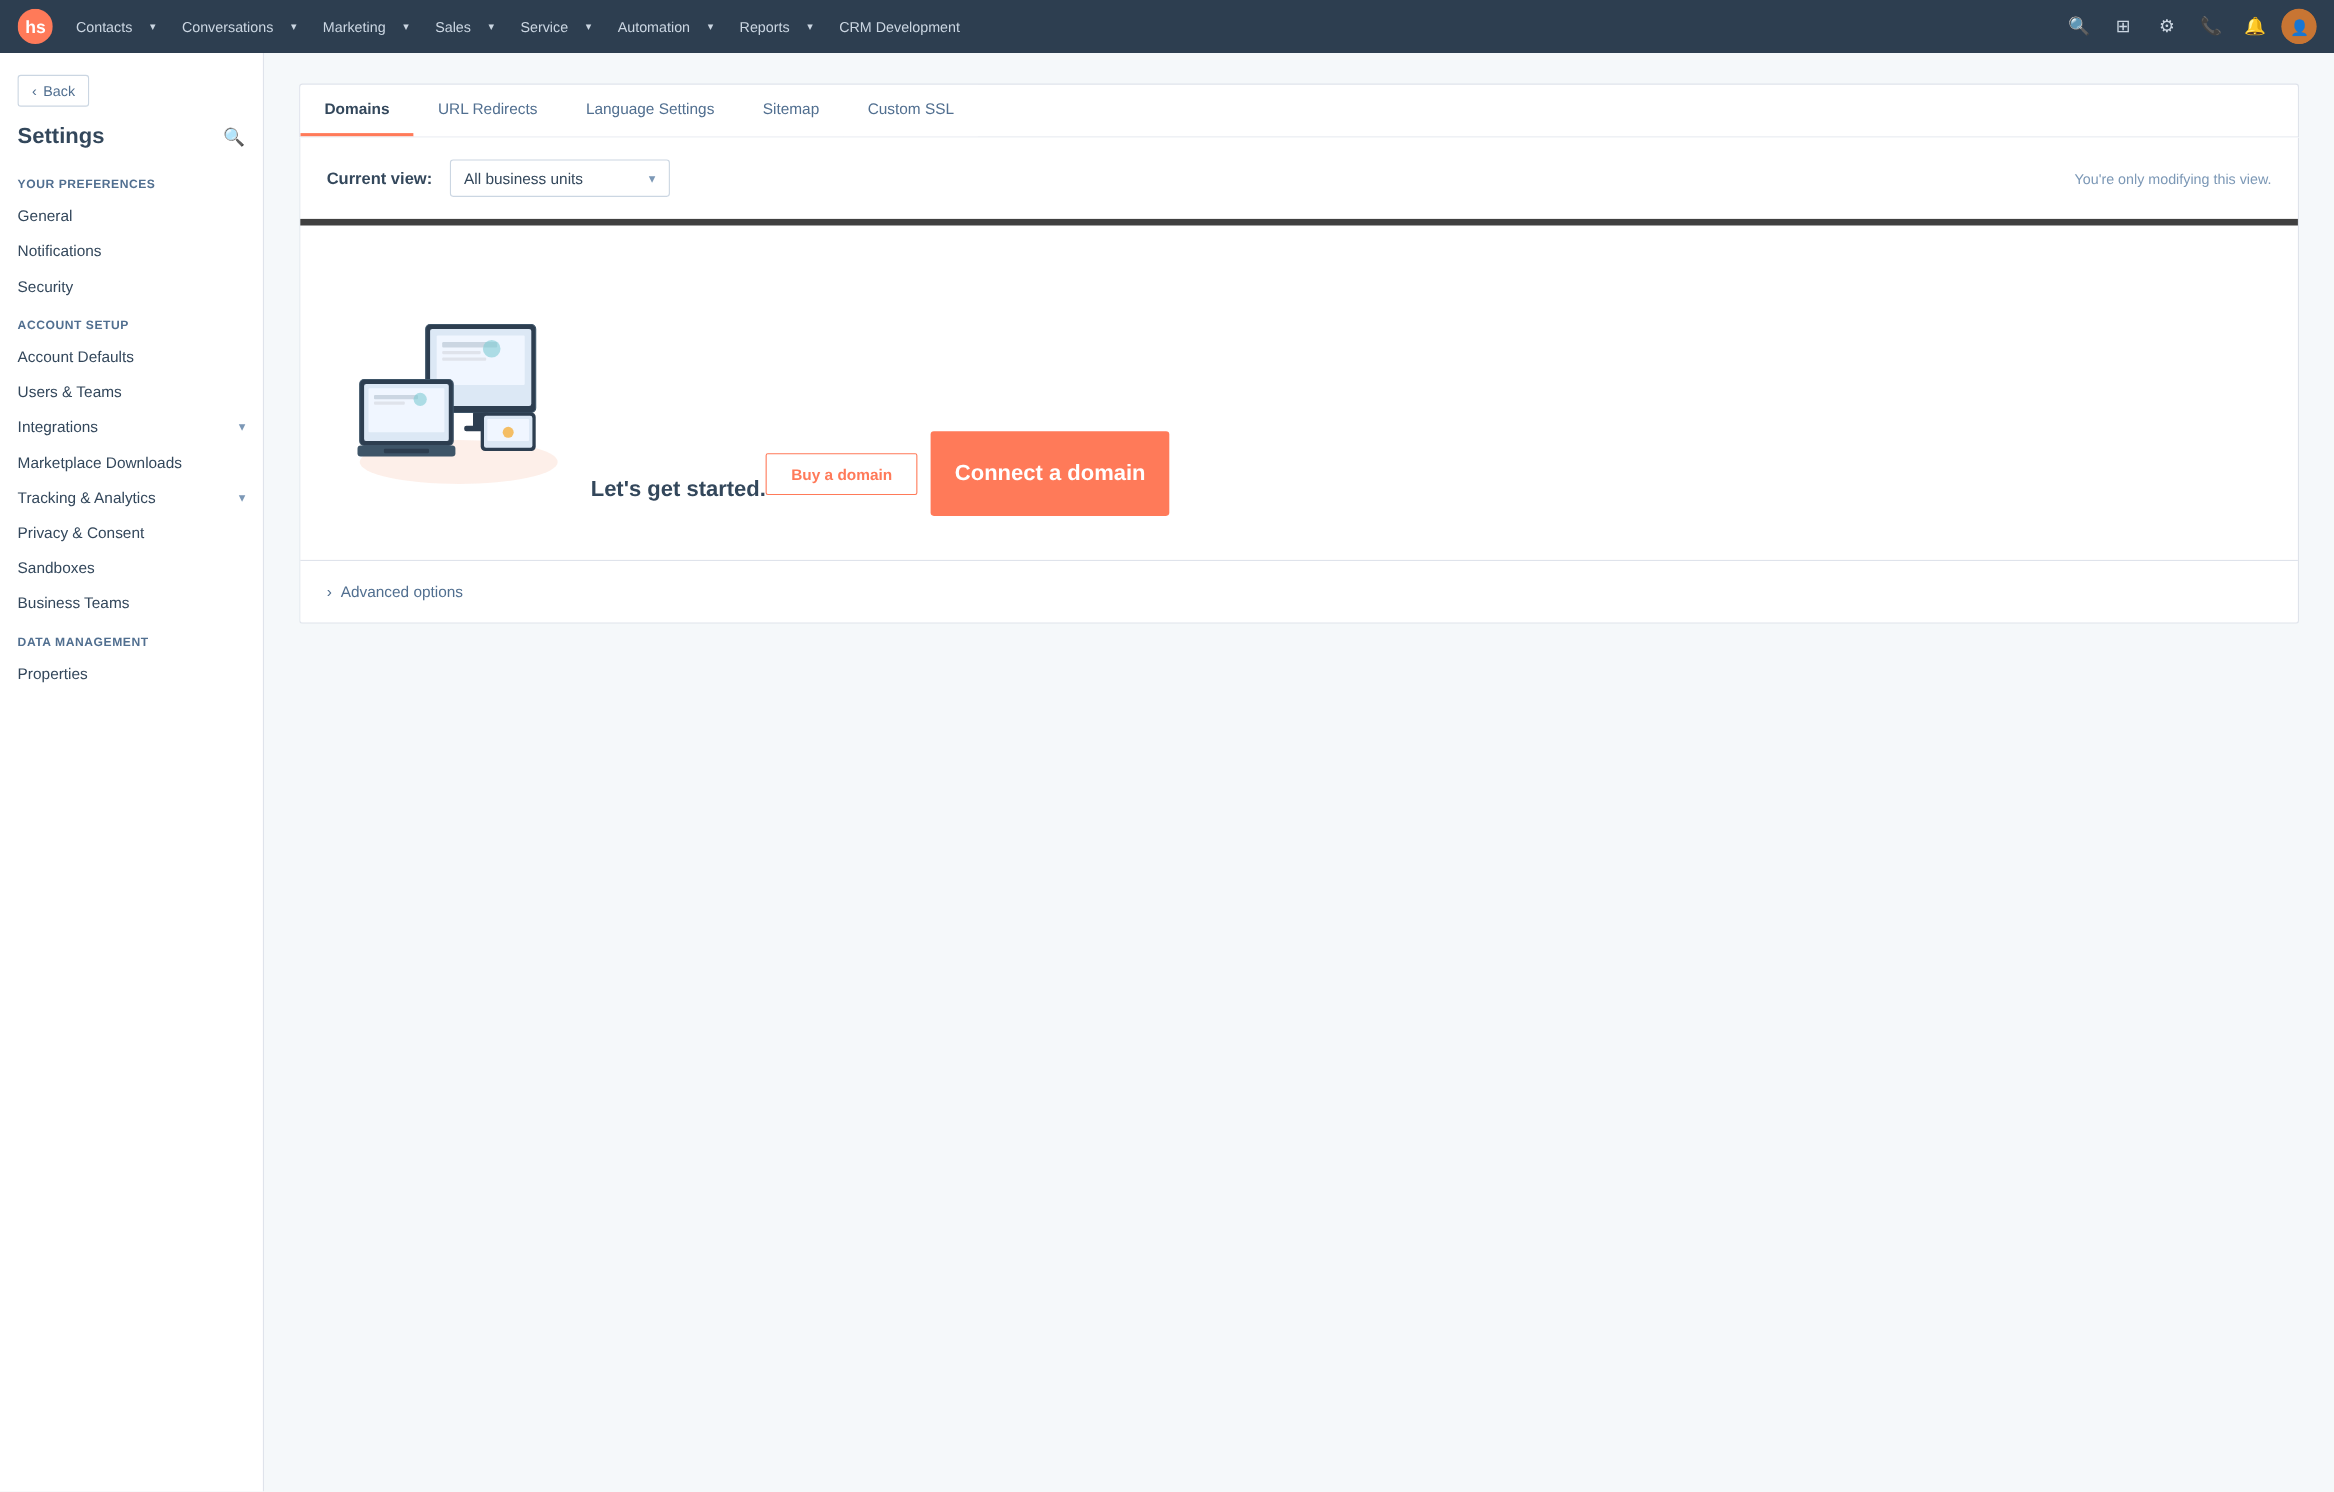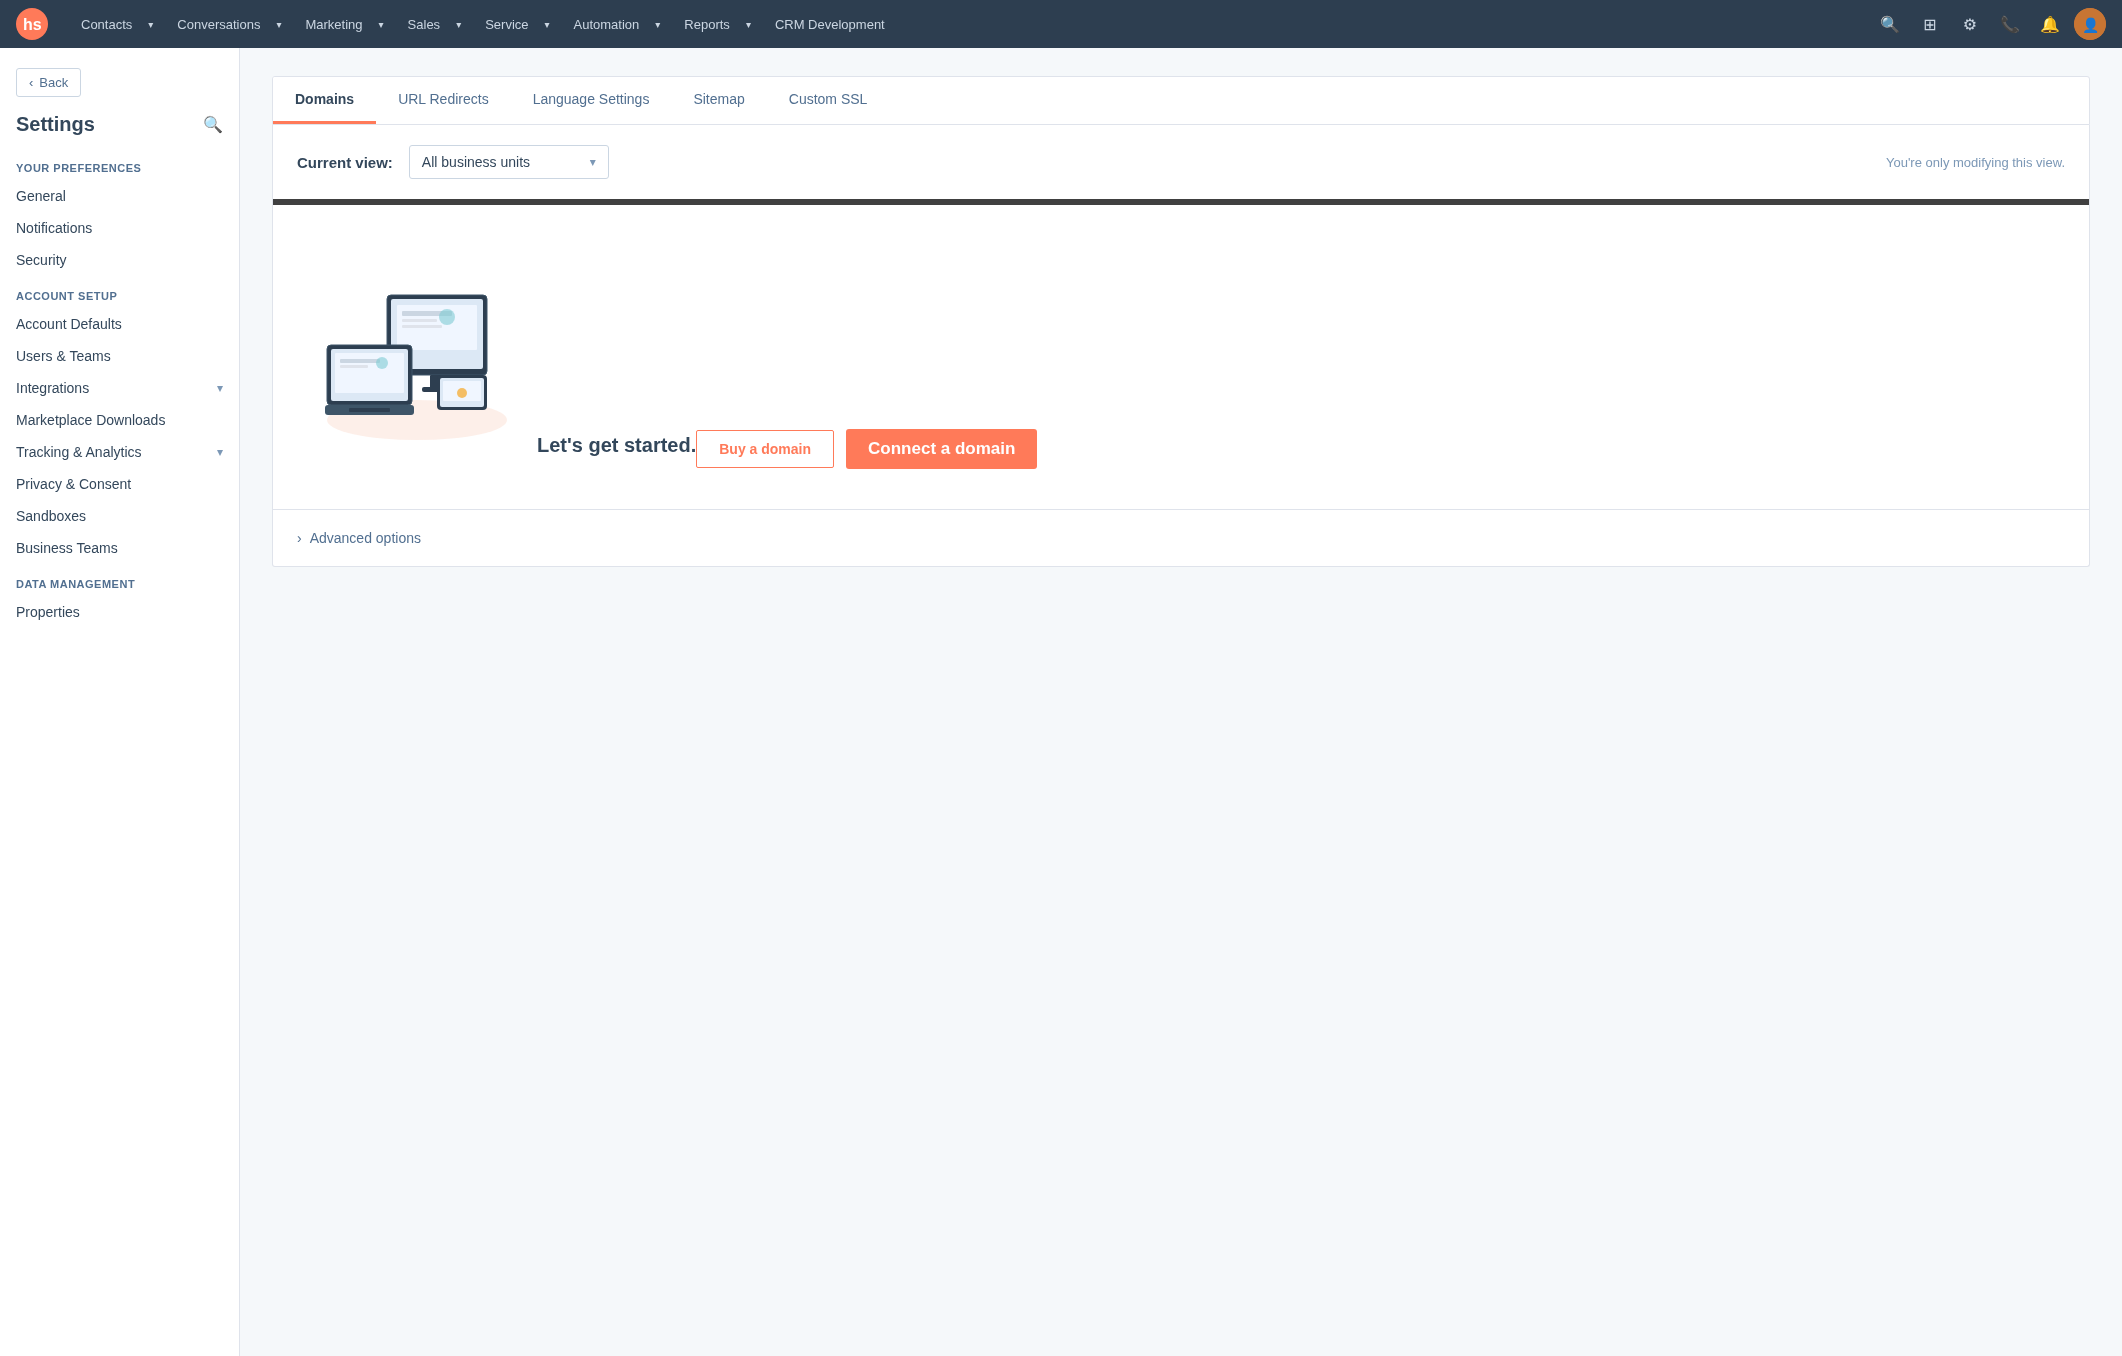--- a/index.html
+++ b/index.html
@@ -13,21 +13,21 @@
       align-items: center;
       padding: 0 16px;
       gap: 4px;
       position: fixed;
       top: 0; left: 0; right: 0;
       z-index: 100;
     }
     .topnav-logo {
       width: 32px;
       height: 32px;
-      margin-right: 19px;
+      margin-right: 7px;
       flex-shrink: 0;
     }
     .topnav-item {
       color: #cbd6e2;
       padding: 6px 10px;
       border-radius: 3px;
       cursor: pointer;
       font-size: 13px;
       display: flex;
       align-items: center;
@@ -246,26 +246,26 @@
       padding: 10px 22px;
       border: 1px solid #ff7a59;
       border-radius: 2px;
       color: #ff7a59;
       background: #fff;
       font-size: 14px;
       font-weight: 600;
       cursor: pointer;
     }
     .btn-primary {
-      padding: 10px 22px;
+      padding: 27px 22px;
       border: none;
       border-radius: 3px;
       color: #fff;
       background: #ff7a59;
-      font-size: 17px;
+      font-size: 20px;
       font-weight: 600;
       cursor: pointer;
     }
 
     
     .advanced-options {
       padding: 20px 24px;
       border-top: 1px solid #dfe3eb;
       display: flex;
       align-items: center;

